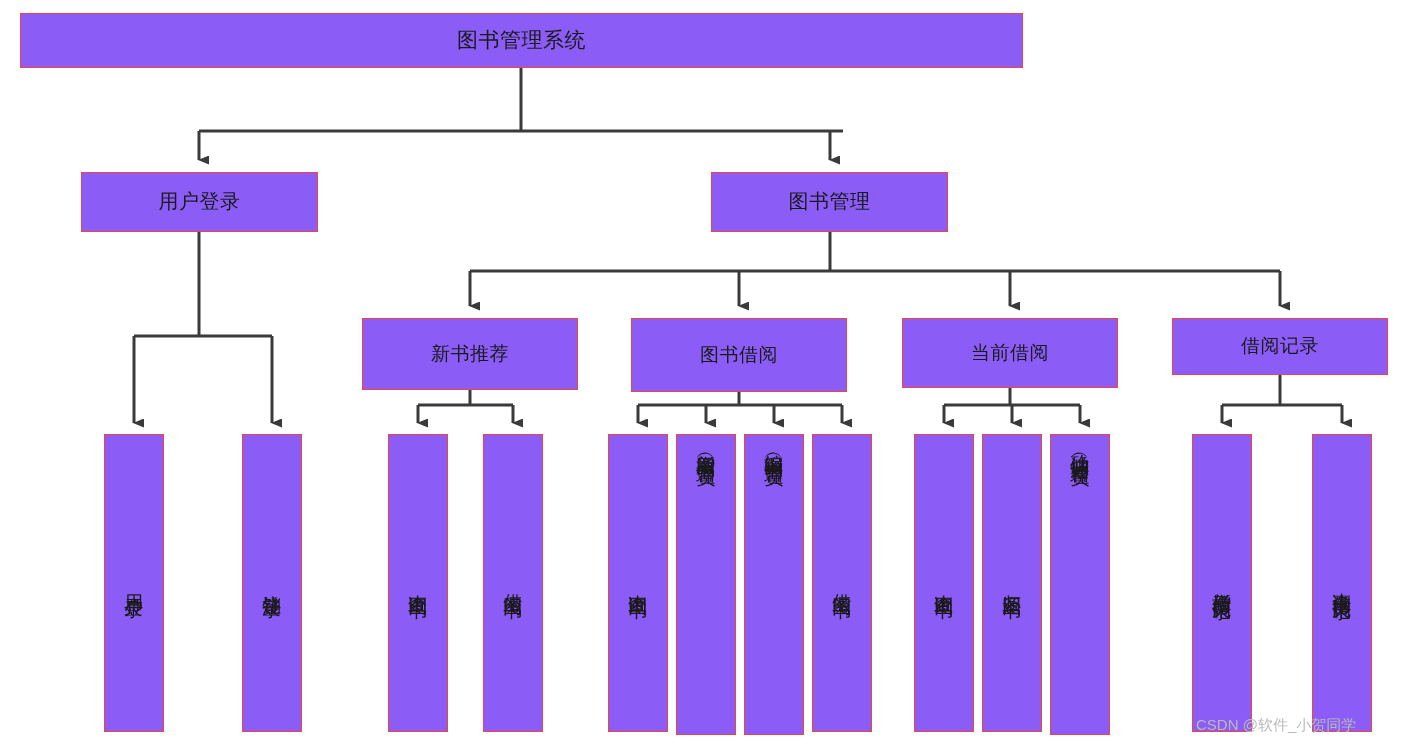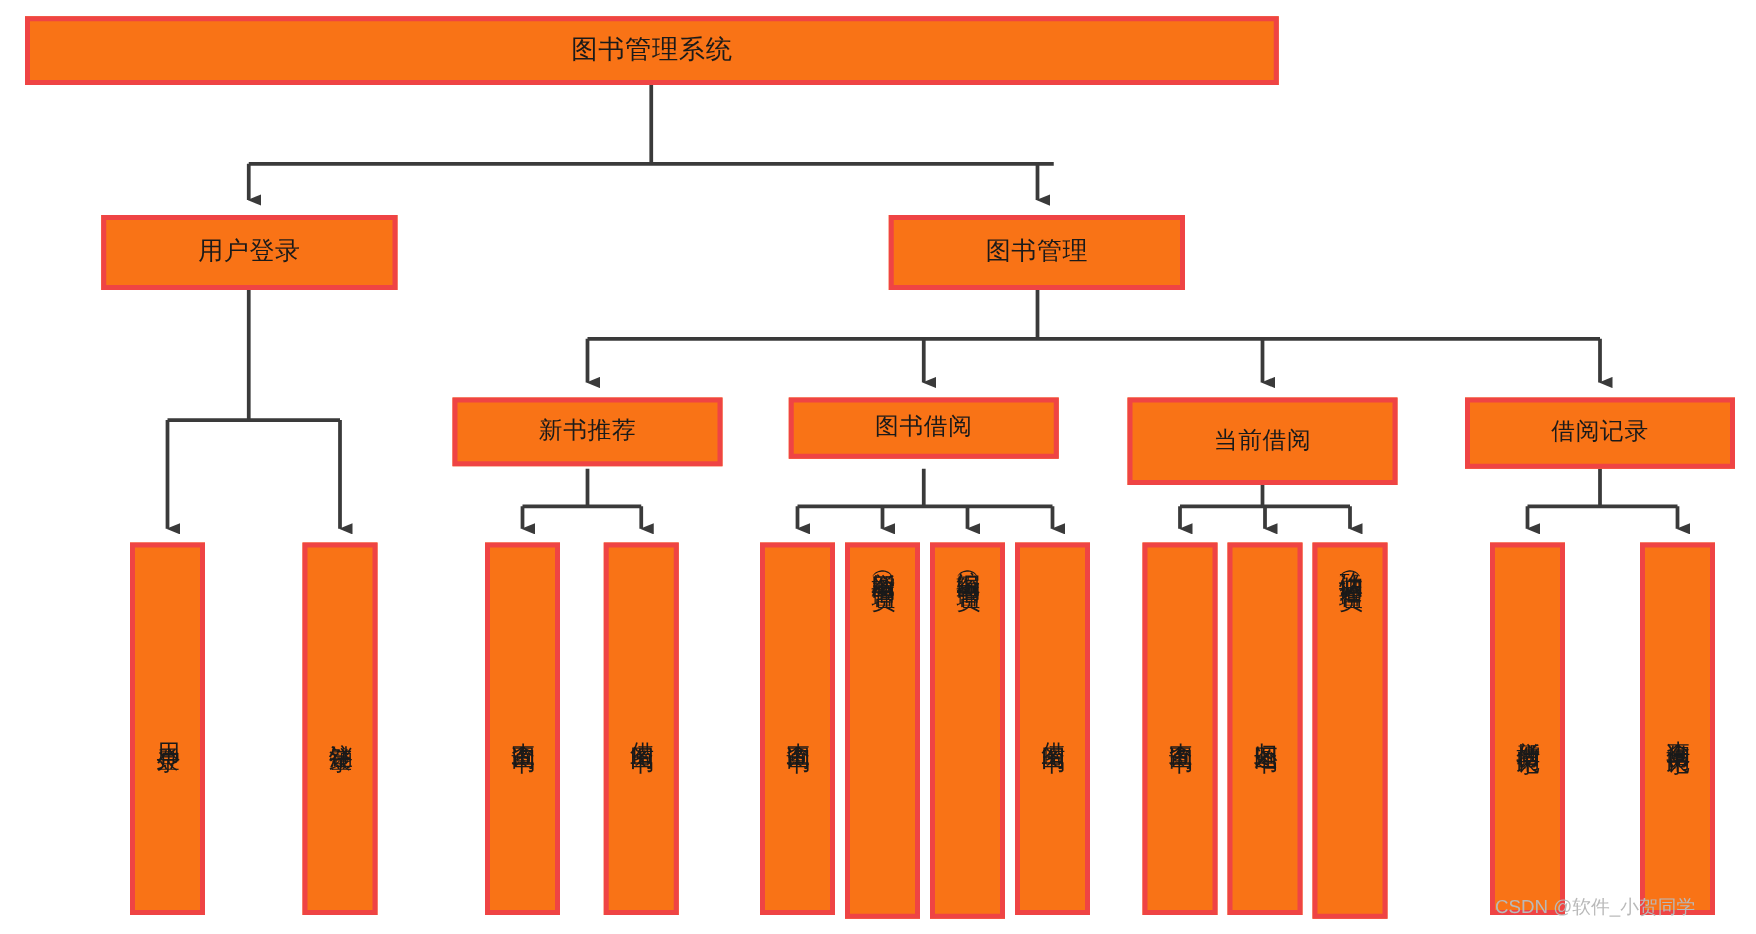--- a/index.html
+++ b/index.html
@@ -21,22 +21,22 @@
     position: absolute;
     left: 0;
     top: 0;
     width: 1405px;
     height: 747px;
     pointer-events: none;
   }
   .node {
     position: absolute;
     box-sizing: border-box;
-    background: #f97316;
-    border: 4px solid #ef4444;
+    background: #8b5cf6;
+    border: 1px solid #ef4444;
     display: flex;
     align-items: center;
     justify-content: center;
     color: #1a1a1a;
   }
   .node-label {
     display: block;
     text-align: center;
     line-height: 1.18;
     letter-spacing: 0.5px;
@@ -128,24 +128,24 @@
     <span class="node-label">图书管理系统</span>
   </div>
 
   <div class="node node-l1" style="left:81px; top:172px; width:237px; height:60px;">
     <span class="node-label">用户登录</span>
   </div>
   <div class="node node-l1" style="left:711px; top:172px; width:237px; height:60px;">
     <span class="node-label">图书管理</span>
   </div>
 
-  <div class="node node-l2" style="left:362px; top:318px; width:216px; height:55px;">
+  <div class="node node-l2" style="left:362px; top:318px; width:216px; height:72px;">
     <span class="node-label">新书推荐</span>
   </div>
-  <div class="node node-l2" style="left:631px; top:318px; width:216px; height:49px;">
+  <div class="node node-l2" style="left:631px; top:318px; width:216px; height:74px;">
     <span class="node-label">图书借阅</span>
   </div>
   <div class="node node-l2" style="left:902px; top:318px; width:216px; height:70px;">
     <span class="node-label">当前借阅</span>
   </div>
   <div class="node node-l2" style="left:1172px; top:318px; width:216px; height:57px;">
     <span class="node-label">借阅记录</span>
   </div>
 
   <div class="node node-leaf align-center" style="left:104px; top:434px; width:60px; height:298px;">

